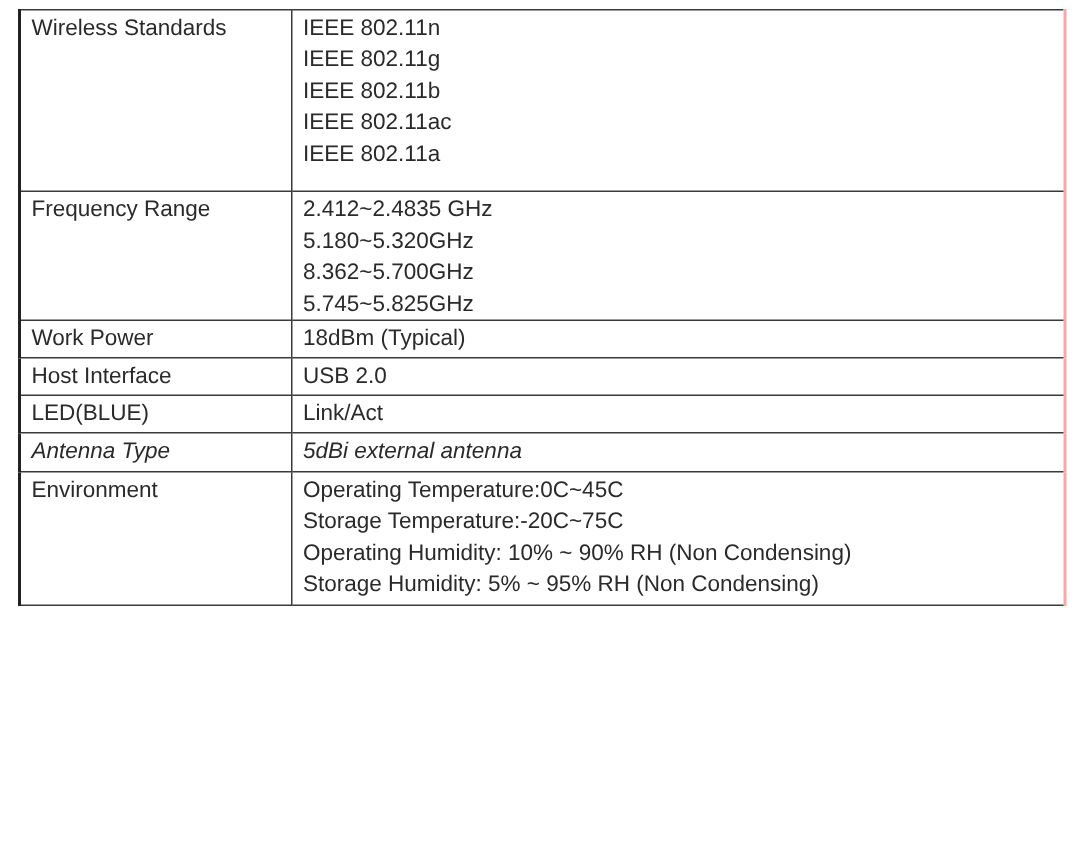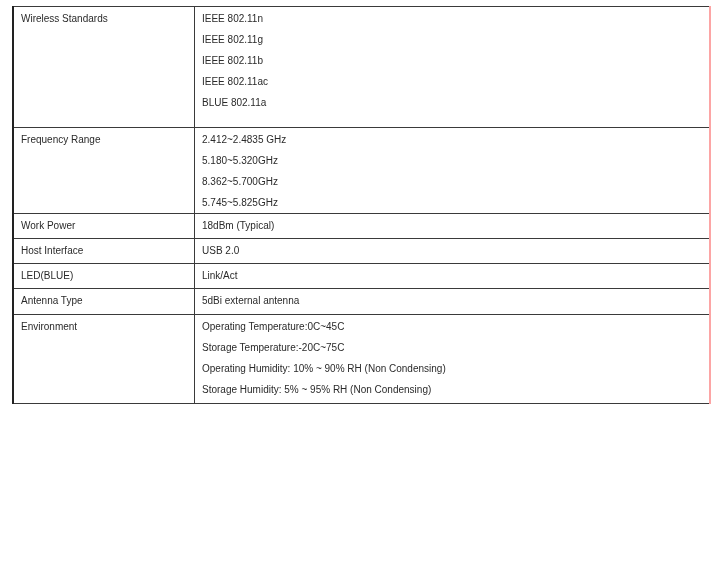--- a/index.html
+++ b/index.html
@@ -1,42 +1,42 @@
 <!DOCTYPE html>
 <html><head>
 <meta charset="utf-8">
 <style>
   html, body { margin: 0; padding: 0; background: #ffffff; }
   body { width: 726px; height: 578px; position: relative; overflow: hidden;
          font-family: "Liberation Sans", sans-serif; color: #2a2a2a; }
   .spec-table { position: absolute; left: 12px; top: 6px; width: 699px;
                 border-collapse: collapse; table-layout: fixed; }
   .spec-table td { border: 1px solid #3a3a3a; vertical-align: top;
-                   font-size: 10px; line-height: 21px; padding: 0 0 0 7px; }
+                   font-size: 15px; line-height: 21px; padding: 0 0 0 7px; }
   .spec-table td.label { width: 173px; padding-top: 1px; }
   .spec-table td.value { padding-top: 1px; }
   .spec-table tr.outer-left td.label { border-left: 2px solid #222; }
   .spec-table td.value { border-right: 2px solid #fca5a5; }
   .line { display: block; white-space: nowrap; }
 </style>
 </head>
 <body>
 
 <table class="spec-table">
   <tbody id="spec-body">
   <tr class="outer-left" style="height: 121px;">
     <td class="label">
       <span class="line">Wireless Standards</span>
     </td>
     <td class="value">
           <span class="line">IEEE 802.11n</span>
           <span class="line">IEEE 802.11g</span>
           <span class="line">IEEE 802.11b</span>
           <span class="line">IEEE 802.11ac</span>
-          <span class="line">BLUE 802.11a</span>
+          <span class="line">IEEE 802.11a</span>
         </td>
   </tr>
 
 
   <tr class="outer-left" style="height: 84px;">
     <td class="label">
       <span class="line">Frequency Range</span>
     </td>
     <td class="value">
           <span class="line">2.412~2.4835 GHz</span>
@@ -68,21 +68,21 @@
 
   <tr class="outer-left" style="height: 25px;">
     <td class="label">
       <span class="line">LED(BLUE)</span>
     </td>
     <td class="value">
           <span class="line">Link/Act</span>
         </td>
   </tr>
 
-  <tr class="outer-left" style="height: 26px;">
+  <tr class="outer-left" style="height: 26px; font-style: italic;">
     <td class="label">
       <span class="line">Antenna Type</span>
     </td>
     <td class="value">
           <span class="line">5dBi external antenna</span>
         </td>
   </tr>
 
   <tr class="outer-left" style="height: 89px;">
     <td class="label">

